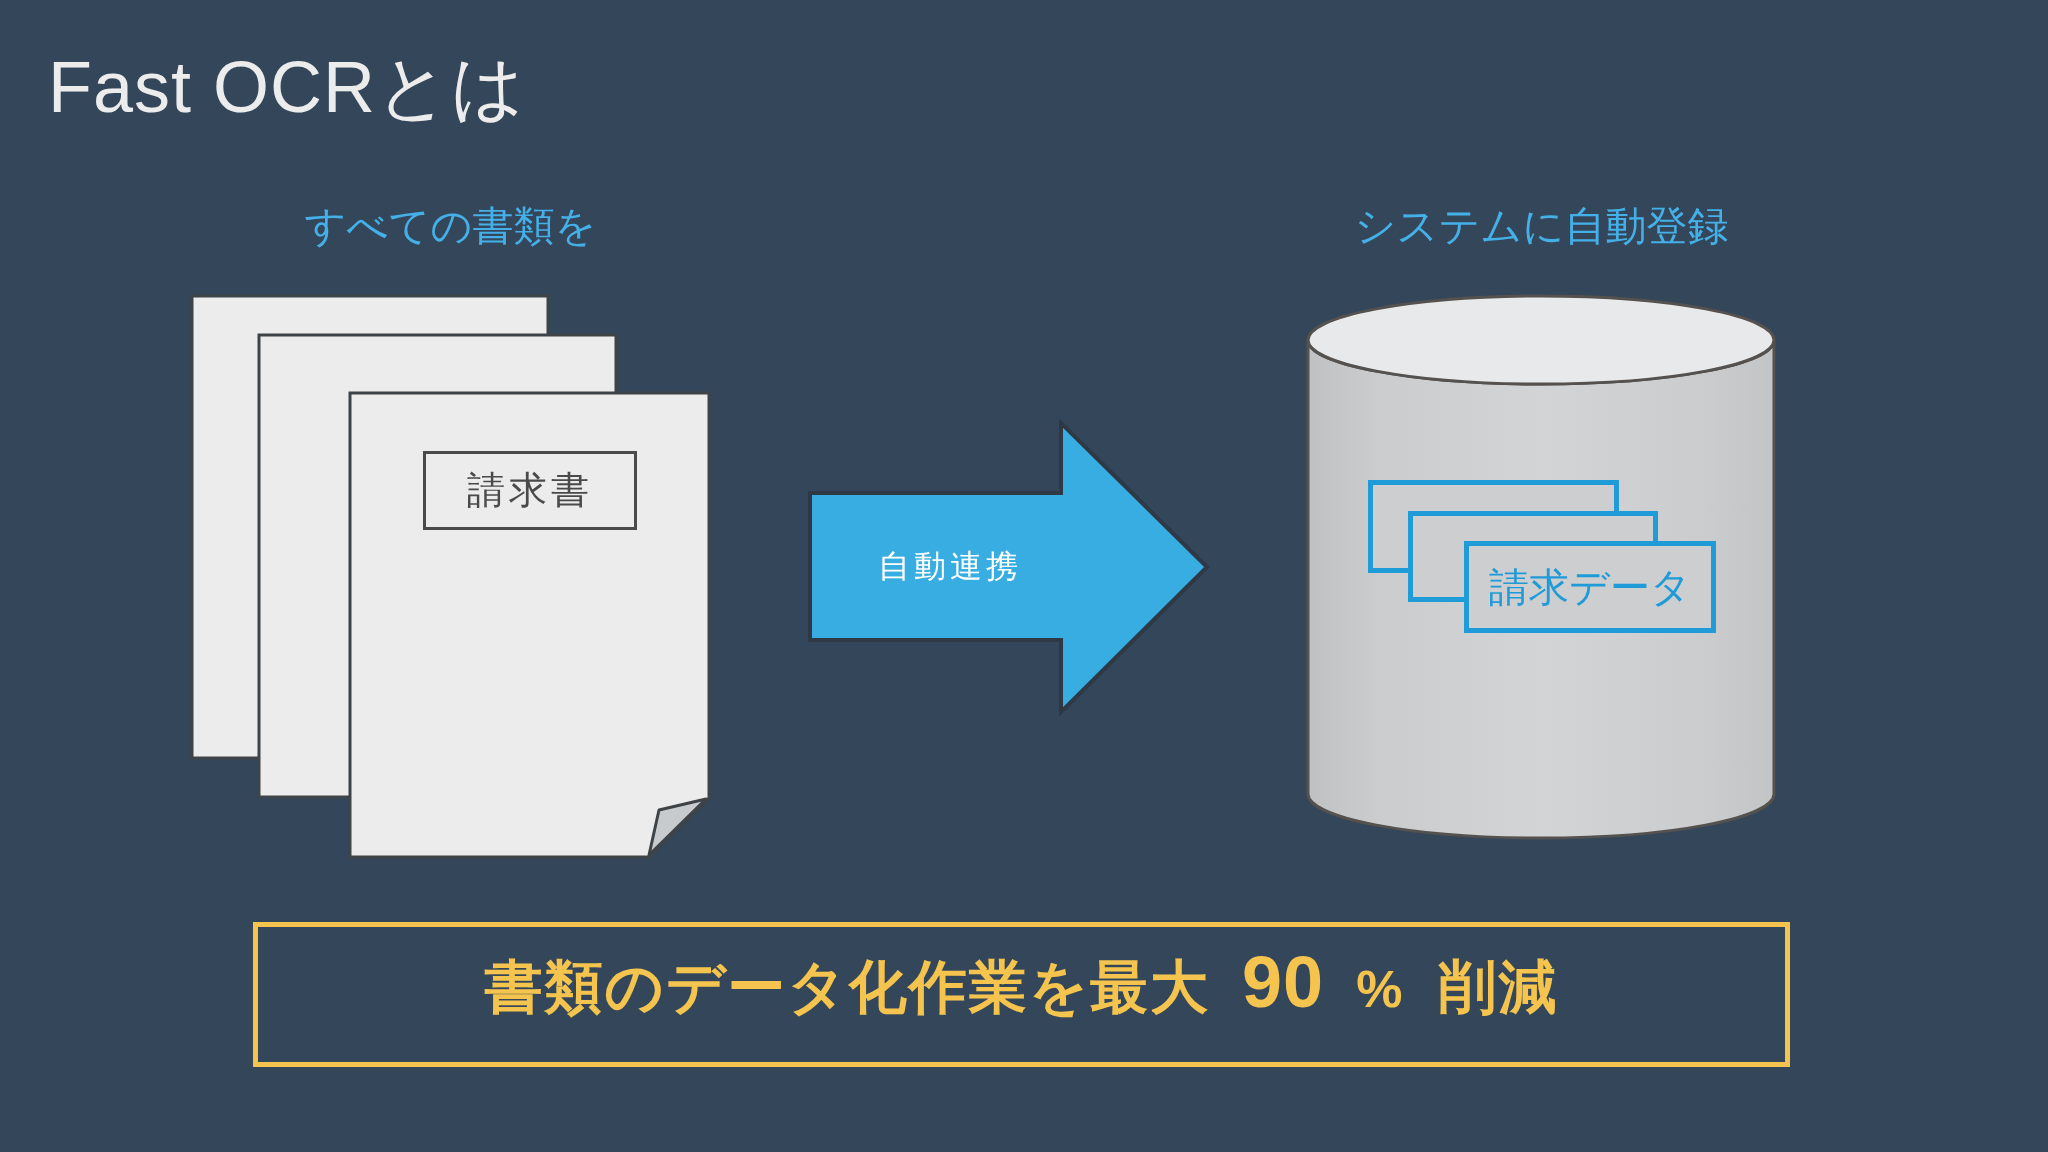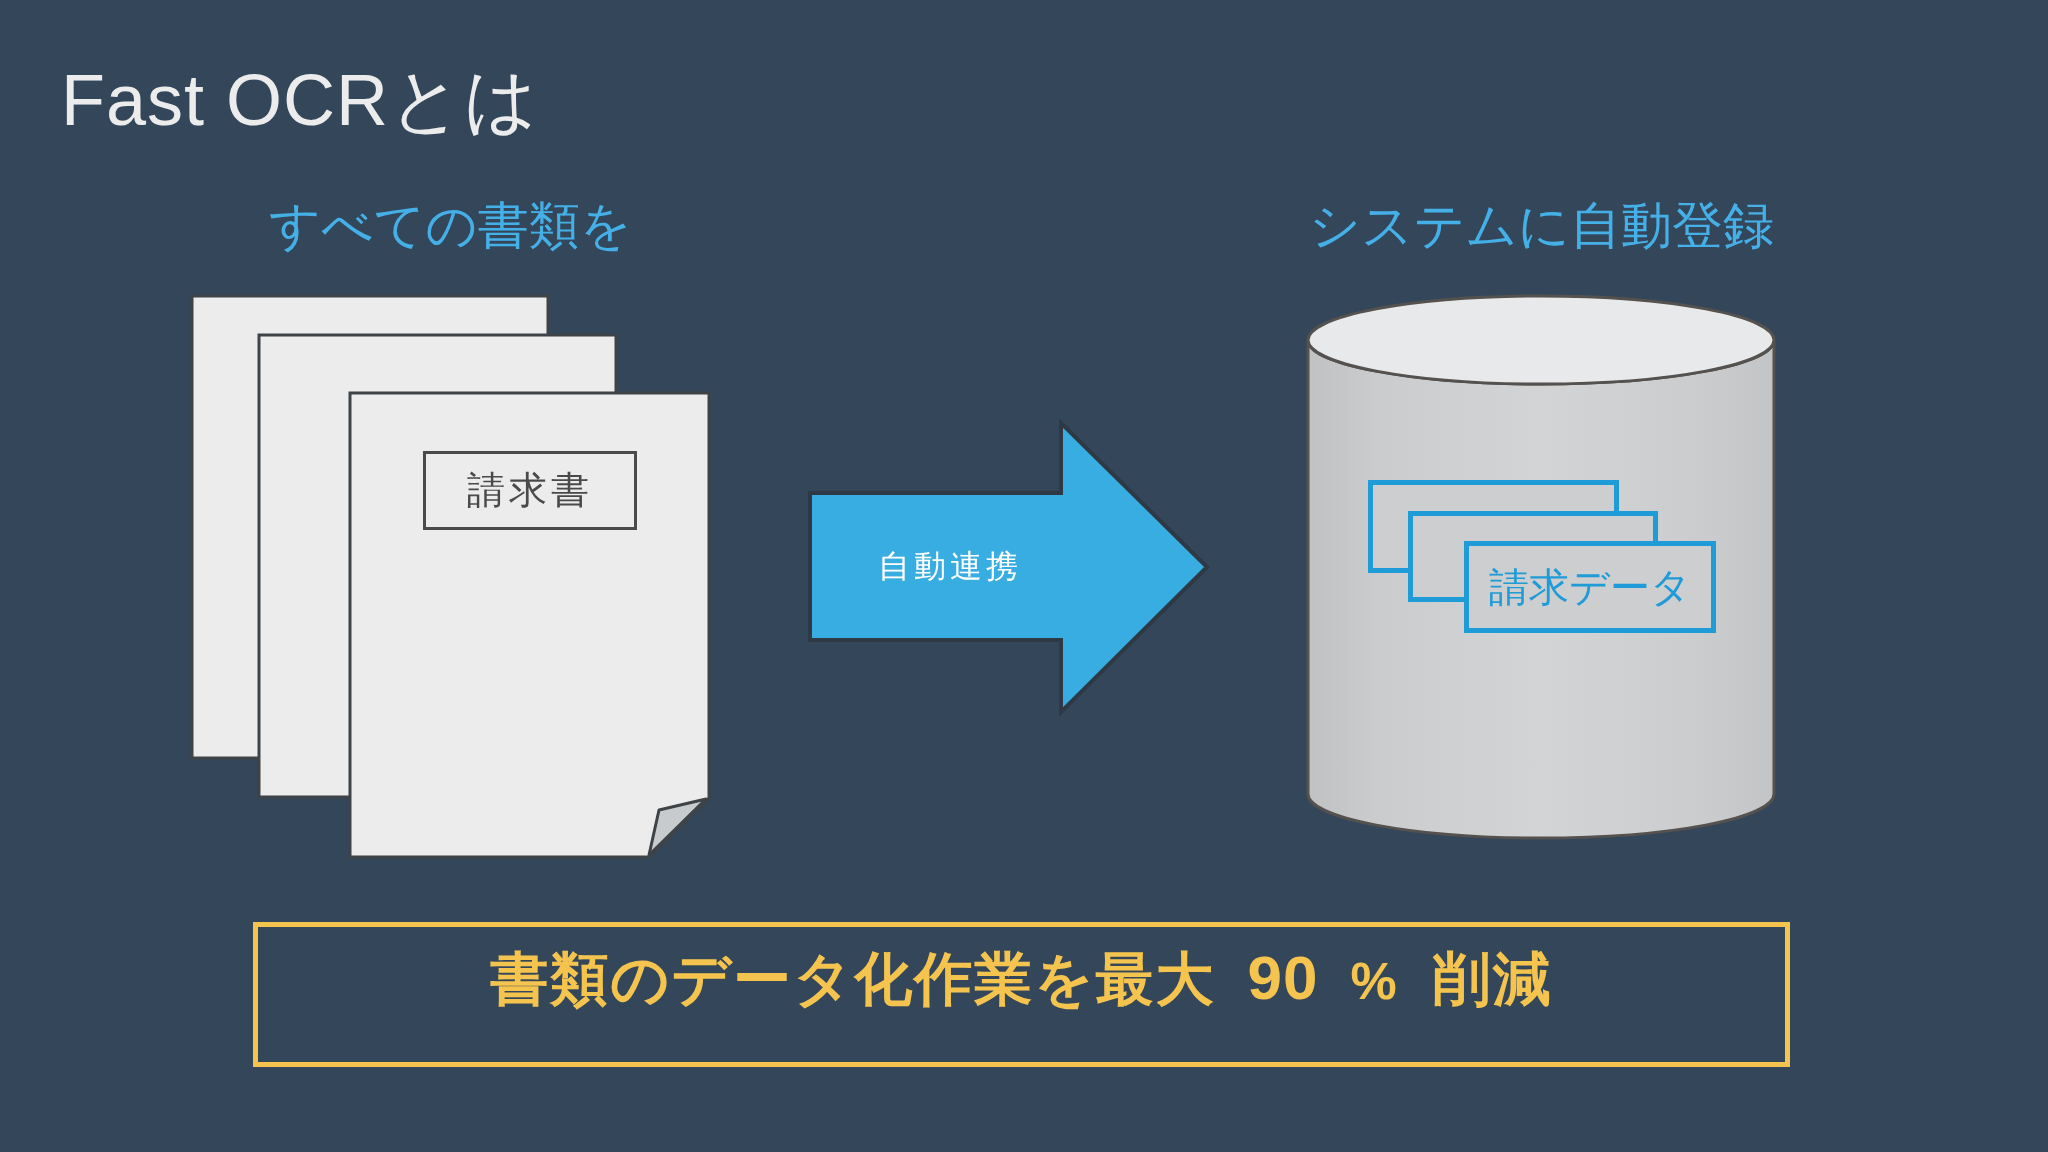--- a/index.html
+++ b/index.html
@@ -3,26 +3,26 @@
 <meta charset="utf-8">
 <style>
   html,body{margin:0;padding:0;background:#33465A;}
   .stage{
     position:relative;width:2048px;height:1152px;overflow:hidden;
     background:#33465A;
     font-family:"Liberation Sans","DejaVu Sans",sans-serif;
   }
   .layer{position:absolute;left:0;top:0;width:2048px;height:1152px;}
   .title{
-    position:absolute;left:48px;top:48px;margin:13px;
+    position:absolute;left:48px;top:48px;margin:0;
     font-size:72px;font-weight:400;color:#ececec;letter-spacing:1px;line-height:1.1;
   }
   .caption{
     position:absolute;top:196px;height:60px;
-    font-size:51px;color:#45B0E8;text-align:center;line-height:60px;white-space:nowrap;
+    font-size:41px;color:#45B0E8;text-align:center;line-height:60px;white-space:nowrap;
   }
   .caption-left{left:192px;width:517px;}
   .caption-right{left:1308px;width:467px;}
 
   .paper{fill:#ececec;stroke:#3e4347;stroke-width:3;}
   .fold{fill:#c8cbcd;stroke:#3e4347;stroke-width:3;stroke-linejoin:round;}
   .arrow{fill:#37ADE2;stroke:#2e3945;stroke-width:4;stroke-linejoin:miter;}
   .cyl-body{fill:url(#cylGrad);stroke:#54514e;stroke-width:3;}
   .cyl-top{fill:#e8e9ea;stroke:#54514e;stroke-width:3;}
 
@@ -48,21 +48,21 @@
     display:flex;align-items:center;justify-content:center;
     font-size:40px;color:#1F9BD7;white-space:nowrap;
   }
   .highlight-box{
     position:absolute;left:253px;top:922px;width:1537px;height:145px;
     border:5px solid #F4C44E;box-sizing:border-box;
     display:flex;align-items:baseline;justify-content:center;
     padding-top:14px;color:#F4C44E;white-space:nowrap;gap:32px;
   }
   .h-part{font-size:58px;font-weight:700;letter-spacing:2px;}
-  .h-num{font-size:62px;font-weight:700;letter-spacing:1px;}
+  .h-num{font-size:72px;font-weight:700;letter-spacing:1px;}
   .h-pct{font-size:52px;font-weight:700;margin-right:4px;}
 </style>
 </head>
 <body>
 
 <div class="stage">
 
   <h1 class="title">Fast OCRとは</h1>
 
   <div class="caption caption-left">すべての書類を</div>

